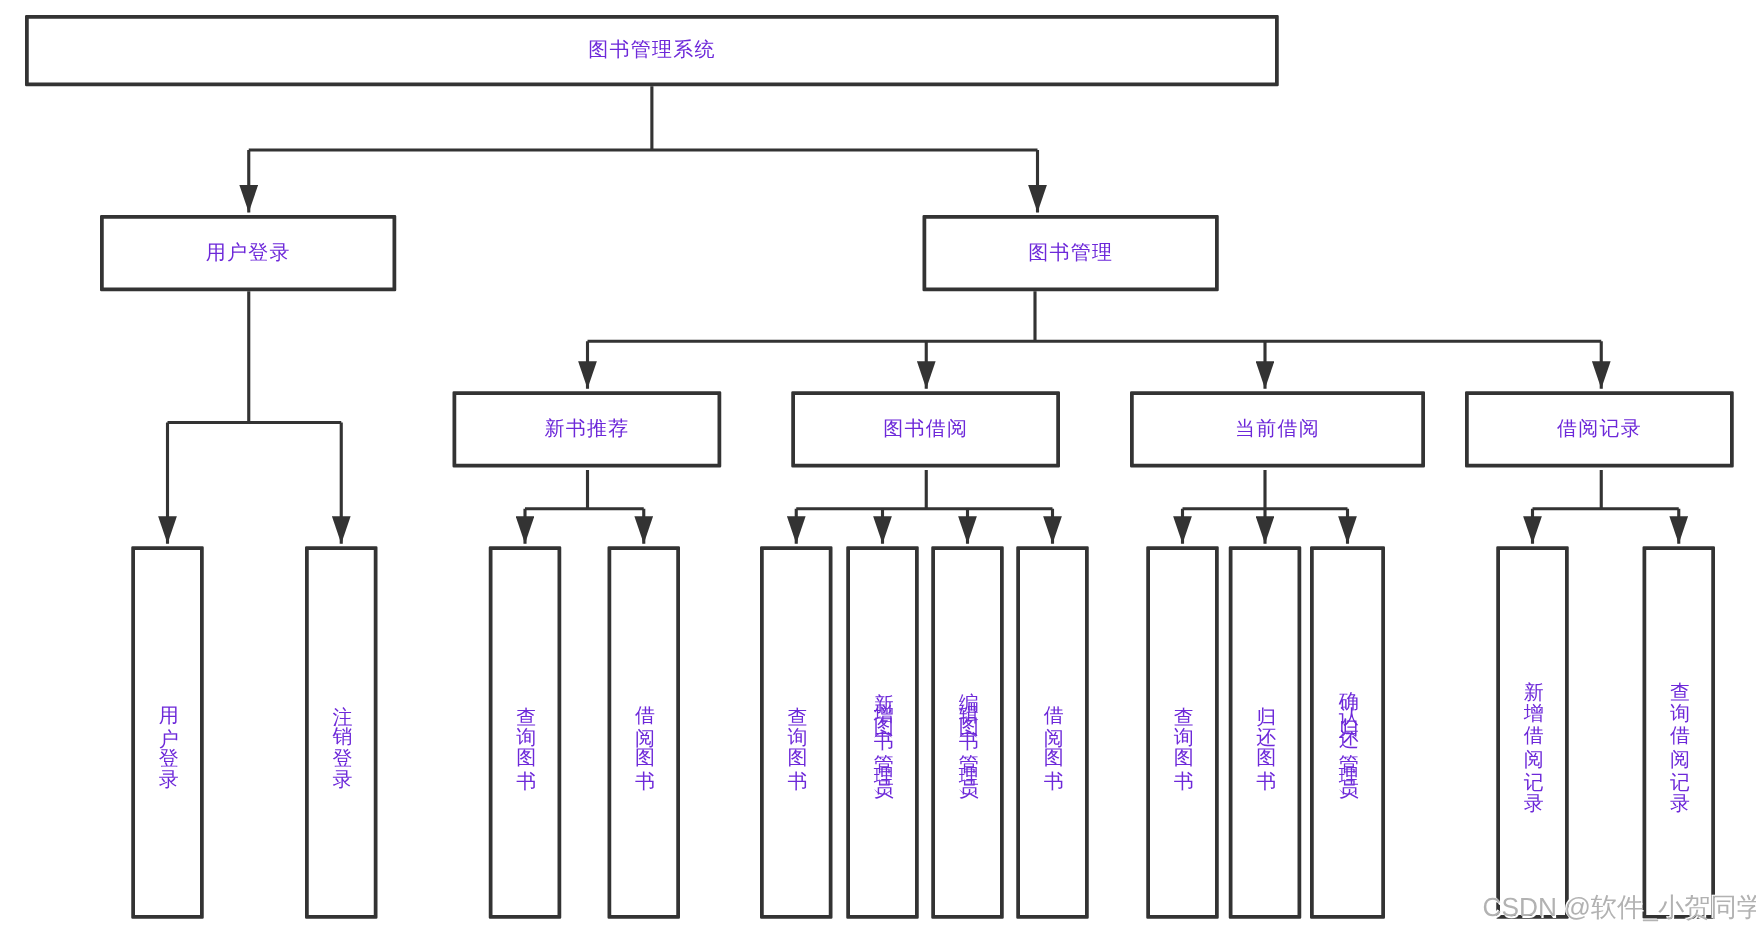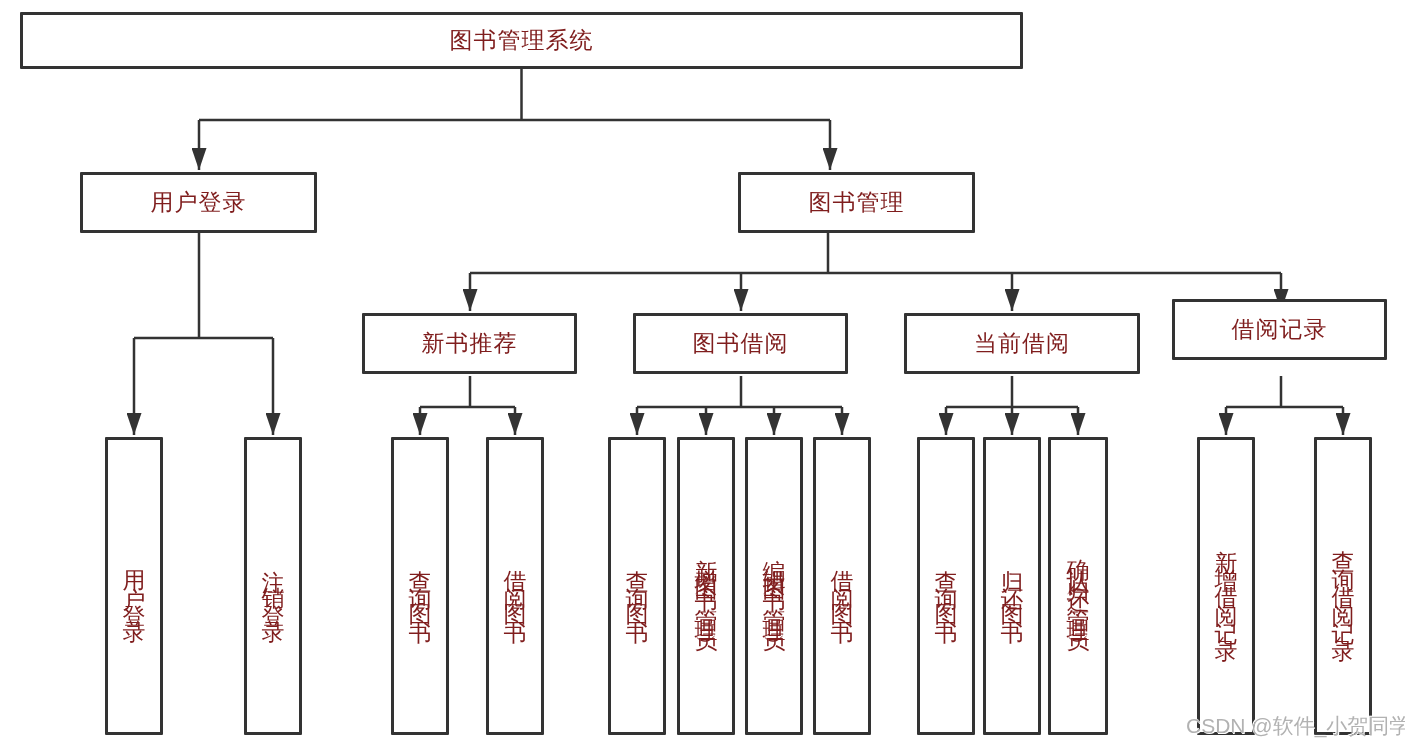--- a/index.html
+++ b/index.html
@@ -23,23 +23,23 @@
     box-sizing: border-box;
     border: 3px solid #333333;
     background: #ffffff;
     display: flex;
     align-items: center;
     justify-content: center;
     z-index: 2;
     border-radius: 1px;
   }
   .box .label {
-    font-size: 23px;
+    font-size: 16px;
     letter-spacing: 1px;
-    color: #7f1d1d;
+    color: #6d28d9;
     white-space: nowrap;
   }
   .leaf .label {
     writing-mode: vertical-rl;
     white-space: normal;
     letter-spacing: 17px;
     line-height: 1;
   }
   .leaf .label.mid  { letter-spacing: 18px; }
   .leaf .label.long { letter-spacing: 10px; }
@@ -116,21 +116,21 @@
 
   <div class="box" style="left:362px; top:313px; width:215px; height:61px;">
     <span class="label">新书推荐</span>
   </div>
   <div class="box" style="left:633px; top:313px; width:215px; height:61px;">
     <span class="label">图书借阅</span>
   </div>
   <div class="box" style="left:904px; top:313px; width:236px; height:61px;">
     <span class="label">当前借阅</span>
   </div>
-  <div class="box" style="left:1172px; top:299px; width:215px; height:61px;">
+  <div class="box" style="left:1172px; top:313px; width:215px; height:61px;">
     <span class="label">借阅记录</span>
   </div>
 
   <div class="box leaf" style="left:105px; top:437px; width:58px; height:298px;">
     <span class="label">用户登录</span>
   </div>
   <div class="box leaf" style="left:244px; top:437px; width:58px; height:298px;">
     <span class="label">注销登录</span>
   </div>
 

